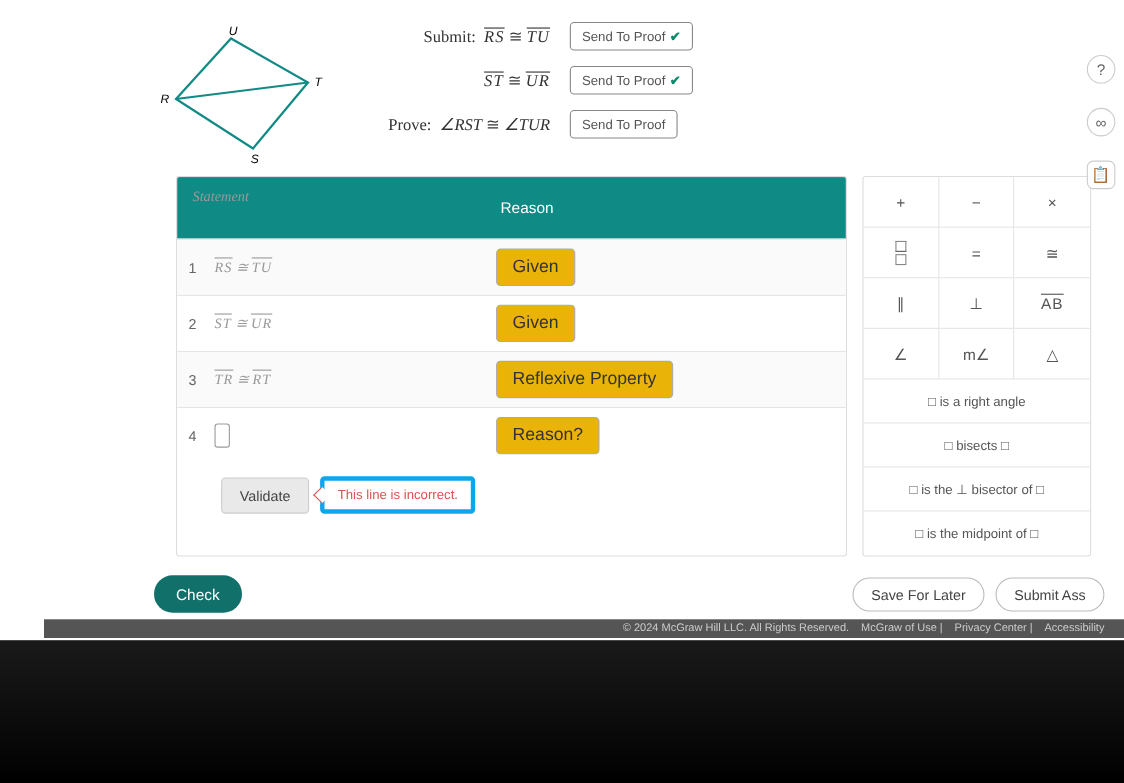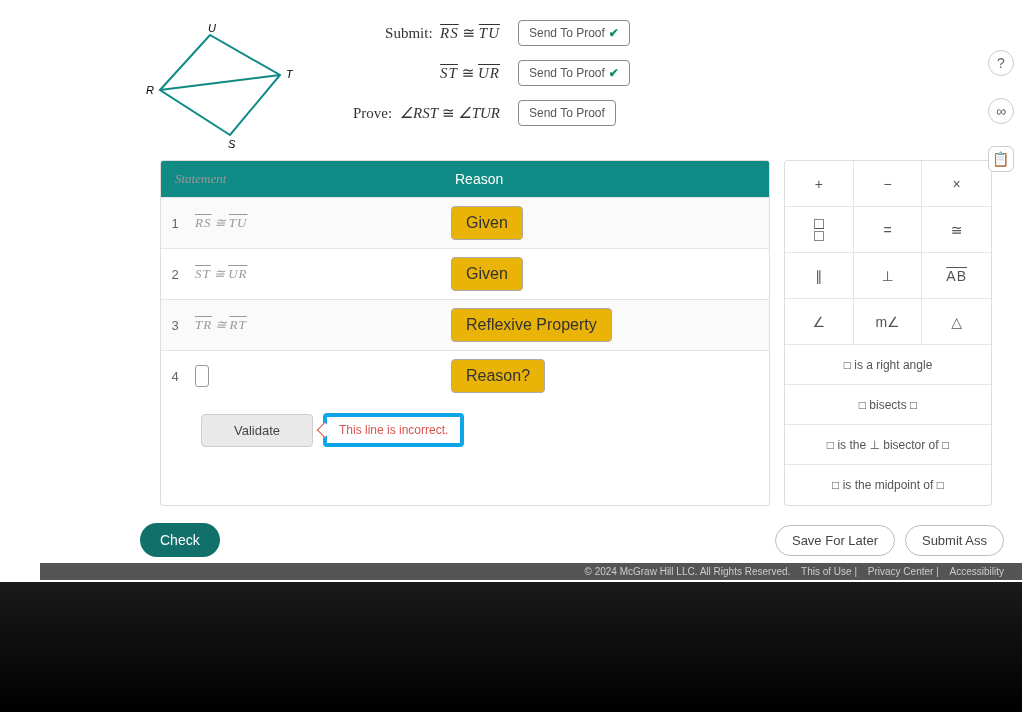--- a/index.html
+++ b/index.html
@@ -49,41 +49,41 @@
     display:flex; gap:14px; padding: 0 12px 0 120px;
   }
   .proof-table {
     flex: 1; border:1px solid #ddd; border-radius:3px; overflow:hidden;
     max-width: 610px;
   }
   .pt-header {
     background:#0f8a84; color:#fff; display:flex; font-size:14px;
   }
   .pt-header .col-stmt { flex:0 0 280px; padding:10px 14px; }
-  .pt-header .col-reason { flex:1; padding:10px 14px; }
+  .pt-header .col-reason { flex:1; padding:20px 14px; }
   .pt-row {
     display:flex; border-top:1px solid #e5e5e5; align-items:center;
     min-height:50px; background:#fff;
   }
   .pt-row:nth-child(even){ background:#fafafa; }
   .col-num { width:28px; text-align:center; color:#666; font-size:13px;}
   .col-stmt { flex:0 0 252px; padding:8px 6px; font-family:'Times New Roman',serif; font-size:13px; font-style:italic; color:#999;}
   .col-reason { flex:1; padding:8px 10px; }
   .reason-box {
     display:inline-block; border:1px solid #aaa; border-radius:4px;
     padding:7px 14px; font-size:16px; color:#333; background:#eab308;
   }
   .stmt-input {
     display:inline-block; border:1px solid #999; border-radius:3px;
     width:14px; height:22px; vertical-align:middle; background:#fff;
   }
   .validate-row { display:flex; align-items:center; gap:10px; padding:12px 14px 16px 40px;}
   .validate-btn {
     background:#e9e9e9; border:1px solid #ccc; border-radius:4px;
-    padding:8px 32px; font-size:13px; color:#444; cursor:pointer;
+    padding:8px 16px; font-size:13px; color:#444; cursor:pointer;
   }
   .error-bubble {
     position:relative; border:4px solid #0ea5e9; color:#d9534f;
     border-radius:4px; padding:6px 12px; font-size:12px; background:#fff;
   }
   .error-bubble::before {
     content:""; position:absolute; left:-8px; top:50%; transform:translateY(-50%) rotate(45deg);
     width:10px; height:10px; background:#fff; border-left:1px solid #d9534f; border-bottom:1px solid #d9534f;
   }
   
@@ -275,18 +275,18 @@
 <div class="bottom-bar">
   <button class="check-btn">Check</button>
   <div class="right-btns">
     <button class="pill-btn">Save For Later</button>
     <button class="pill-btn">Submit Ass</button>
   </div>
 </div>
 
 <div class="footer">
   <span>© 2024 McGraw Hill LLC. All Rights Reserved.</span>
-  <a href="#">This of Use</a> |
+  <a href="#">McGraw of Use</a> |
   <a href="#">Privacy Center</a> |
   <a href="#">Accessibility</a>
 </div>
 
 <div class="bezel"></div>
 
 </body></html>

